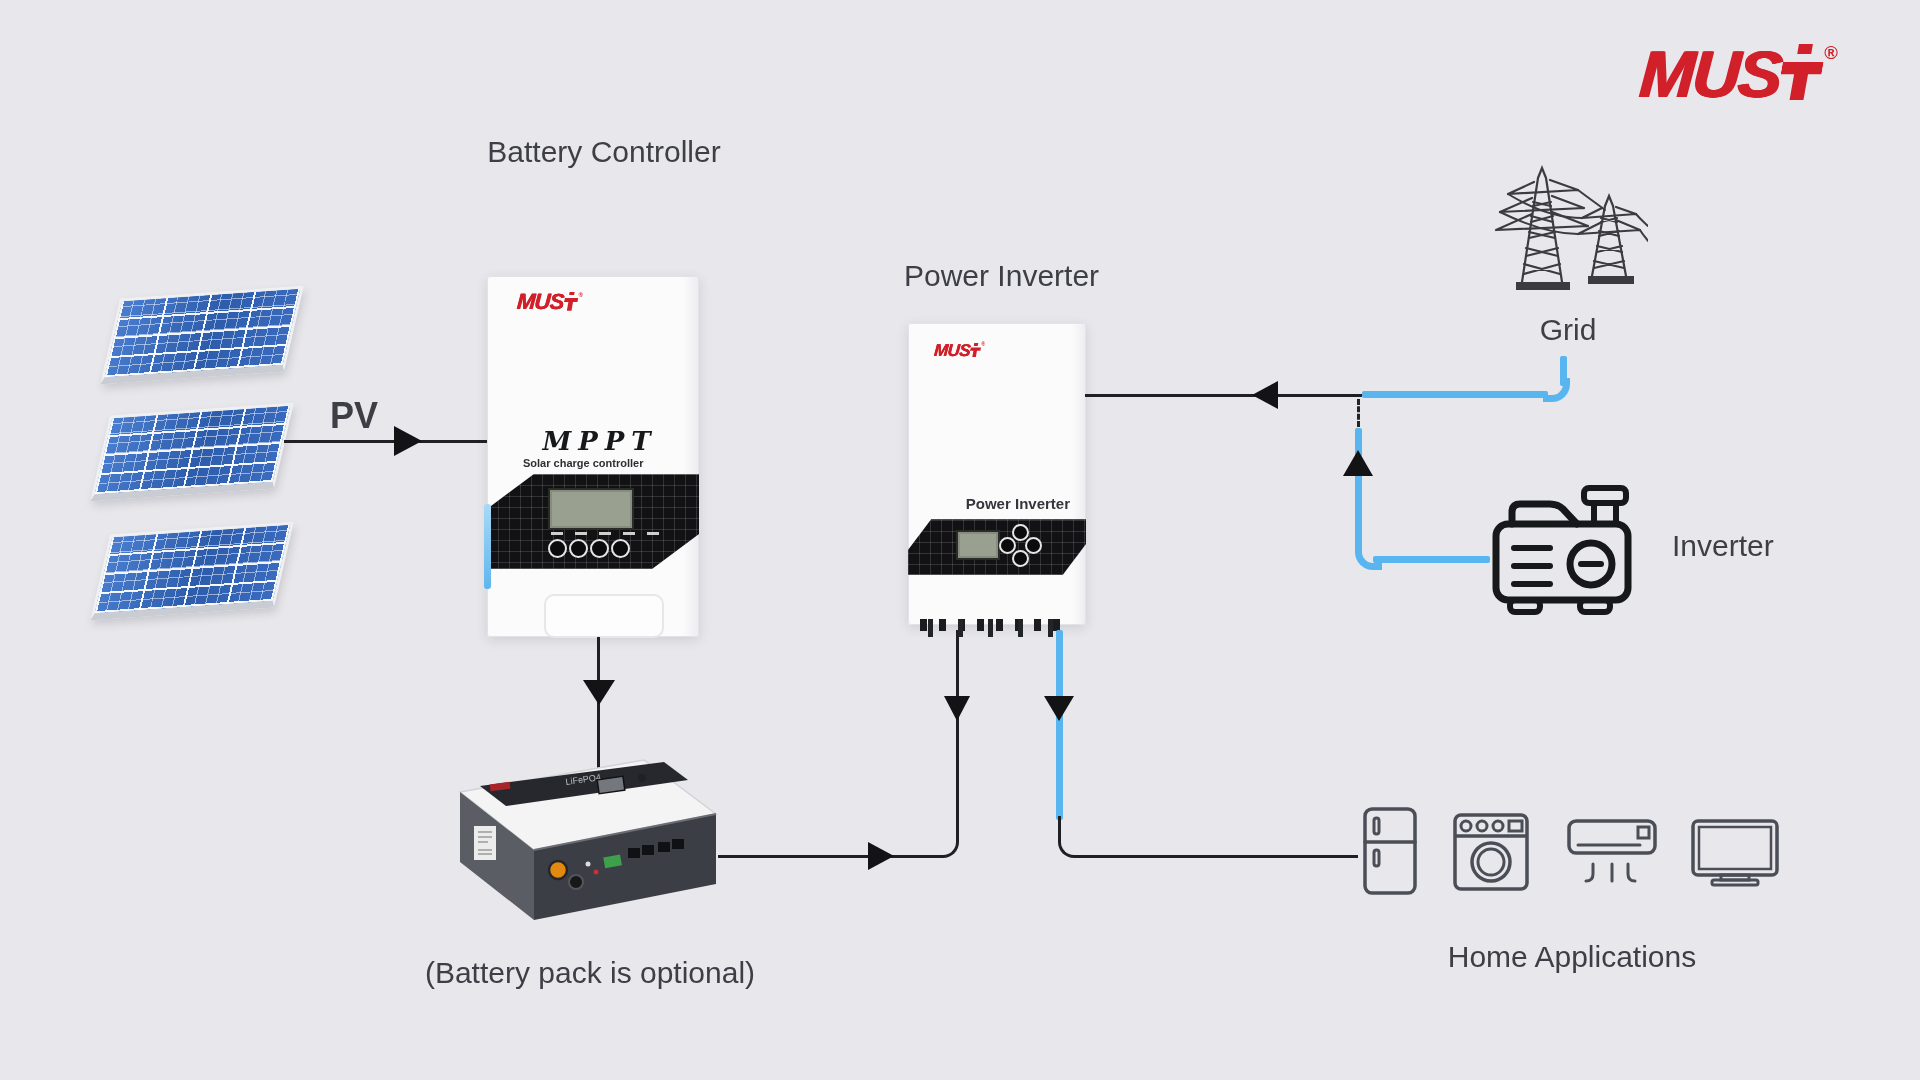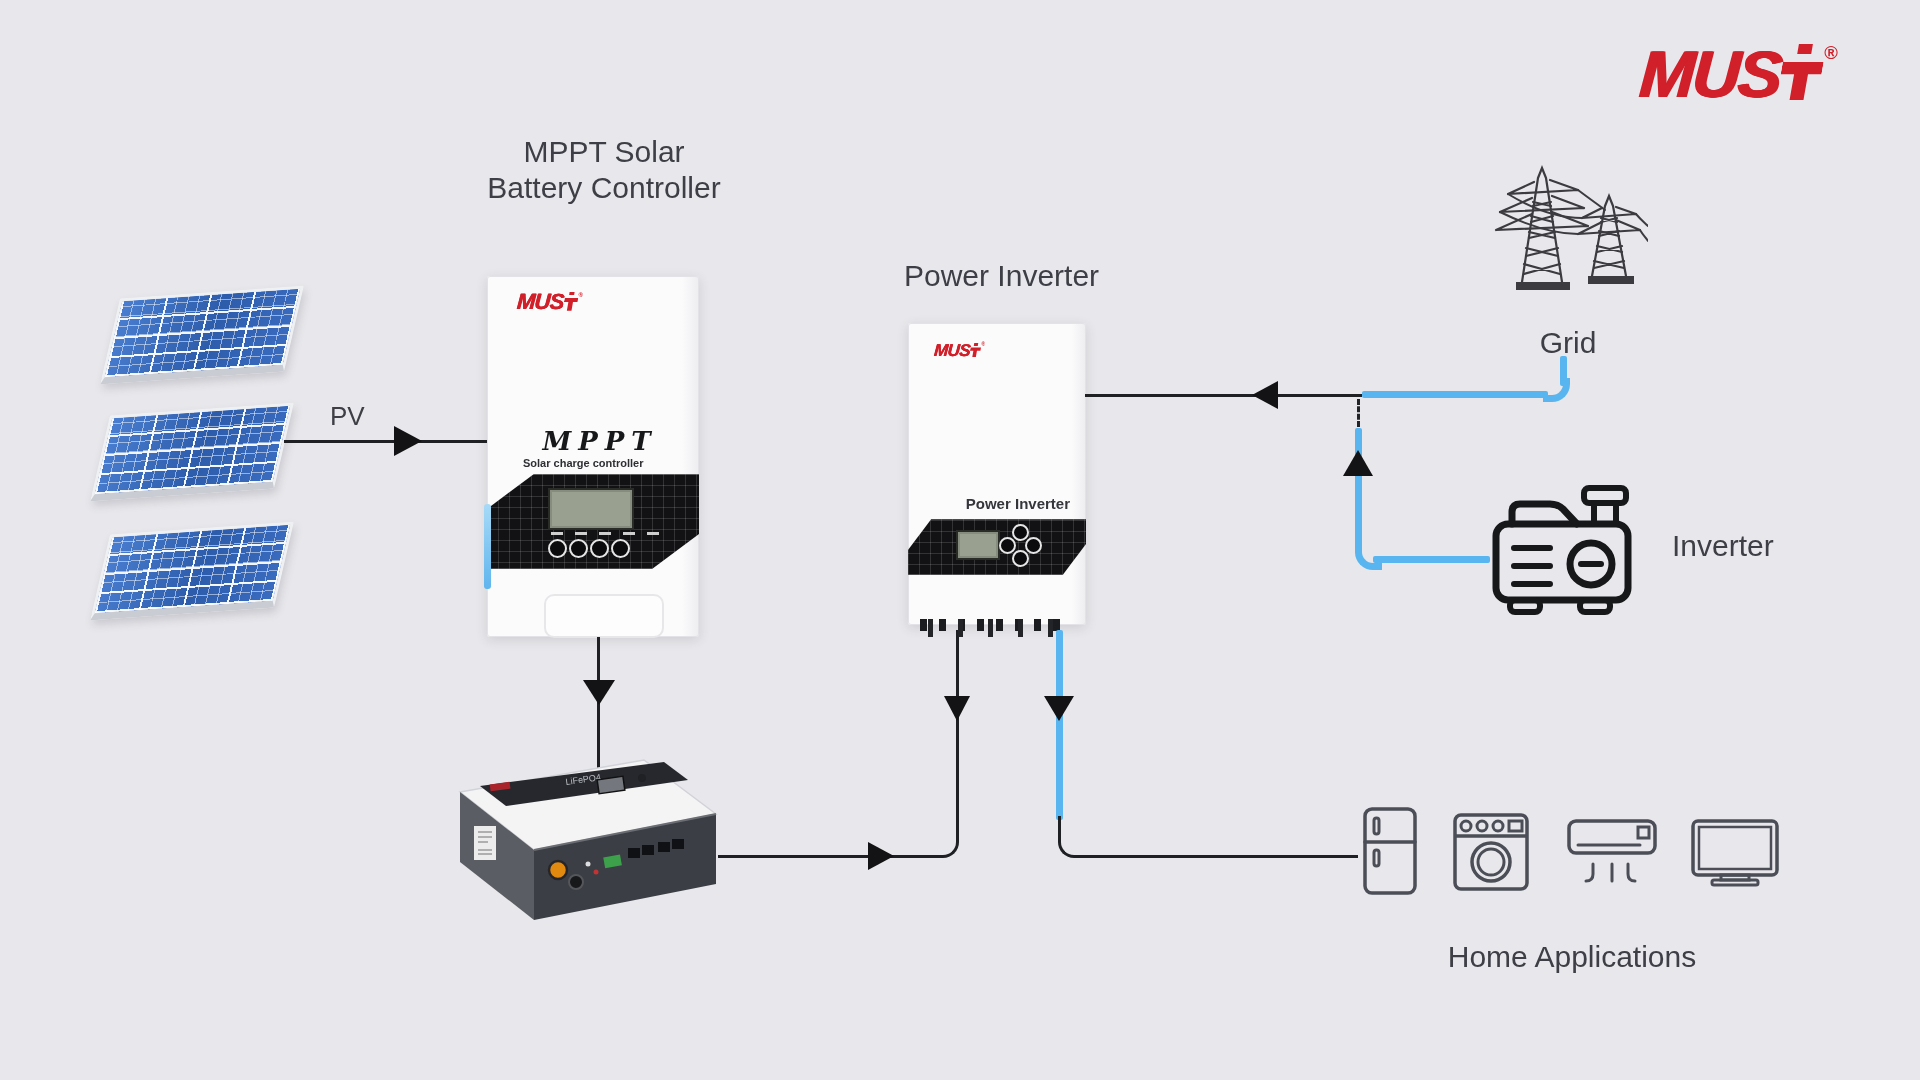--- a/index.html
+++ b/index.html
@@ -70,29 +70,29 @@
 
 <div id="stage">
 
   <div class="must-logo" style="left:1640px;top:44px;font-size:66px;">
     <span class="mus">MUS</span>
     <span class="tee"></span>
     <span class="reg">®</span>
   </div>
 
   <div class="caption center" style="left:398px;top:134px;width:412px;">
-    <div>MPPT Solar</div>
     <div>Battery Controller</div>
   </div>
   <div class="caption" style="left:904px;top:258px;">Power Inverter</div>
-  <div class="caption" style="left:330px;top:398px;font-size:26px;">PV</div>
-  <div class="caption center" style="left:1468px;top:312px;width:200px;margin-top:13px;">Grid</div>
+  <div class="caption" style="left:330px;top:398px;font-size:36px;font-weight:bold;">PV</div>
+  <div class="caption center" style="left:1468px;top:312px;width:200px;">Grid</div>
   <div class="caption" style="left:1672px;top:528px;">Inverter</div>
   <div class="caption center" style="left:1372px;top:903px;width:400px;margin-top:36px;">Home Applications</div>
   <div class="caption center" style="left:385px;top:955px;width:410px;">
+    <div>(Battery pack is optional)</div>
   </div>
 
   <div class="solar-panel" style="left:110px;top:292px;"></div>
   <div class="solar-panel" style="left:100px;top:409px;"></div>
   <div class="solar-panel" style="left:100px;top:528px;"></div>
 
   <div class="wire-h" style="left:284px;top:440px;width:204px;"></div>
   <div class="arr arr-r" style="left:394px;top:426px;"></div>
 
   <div class="device" style="left:487px;top:276px;width:212px;height:361px;">

